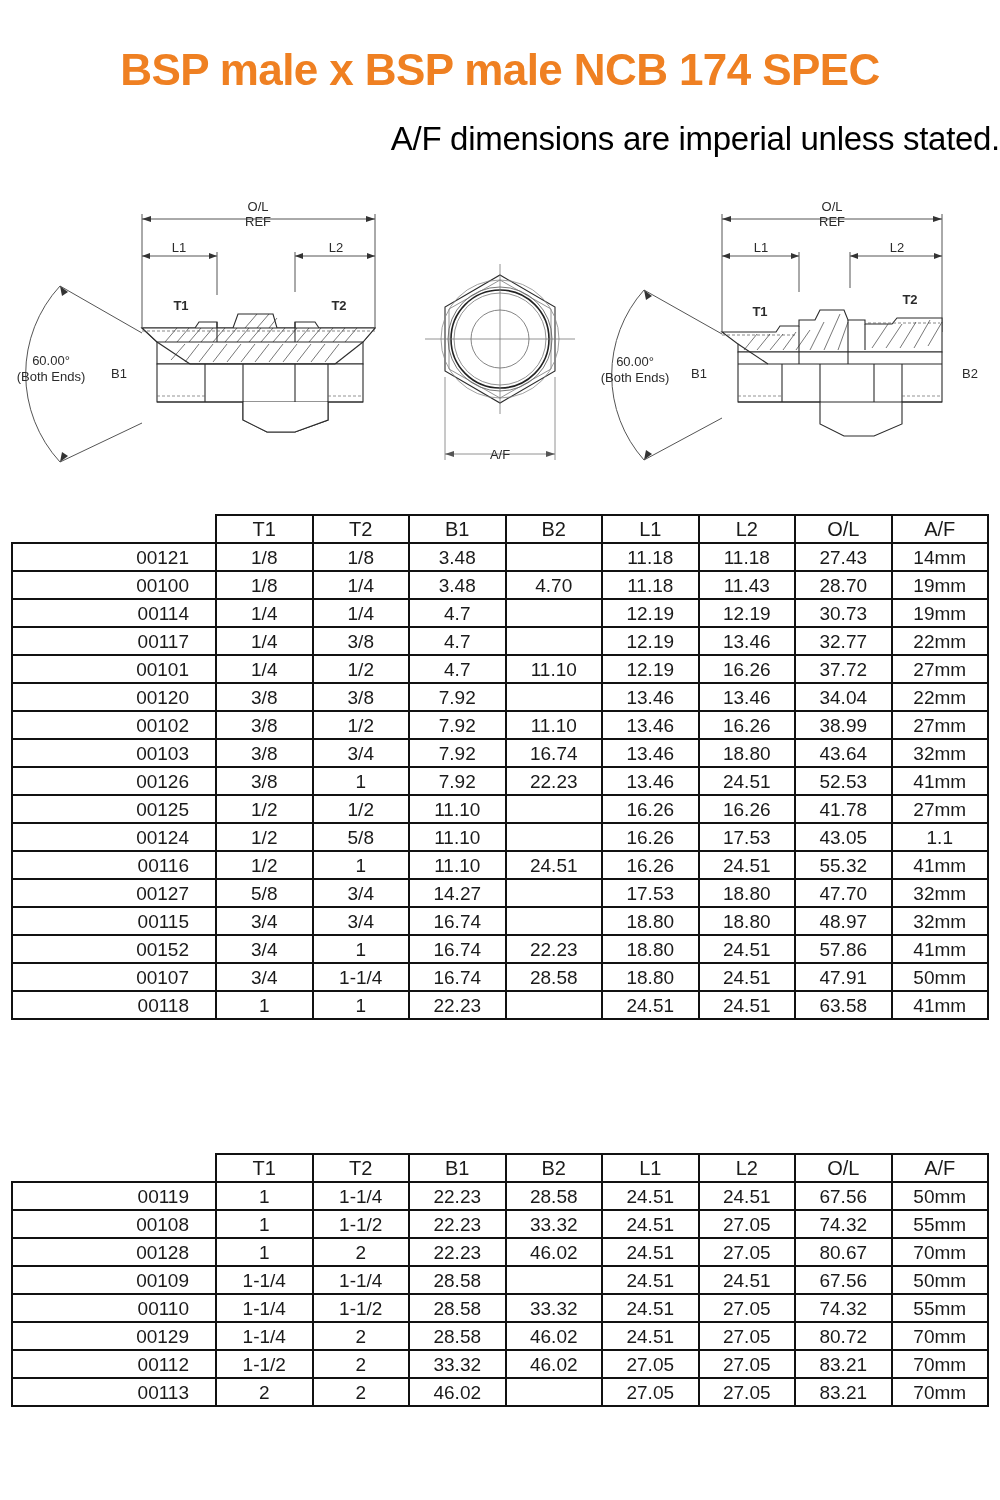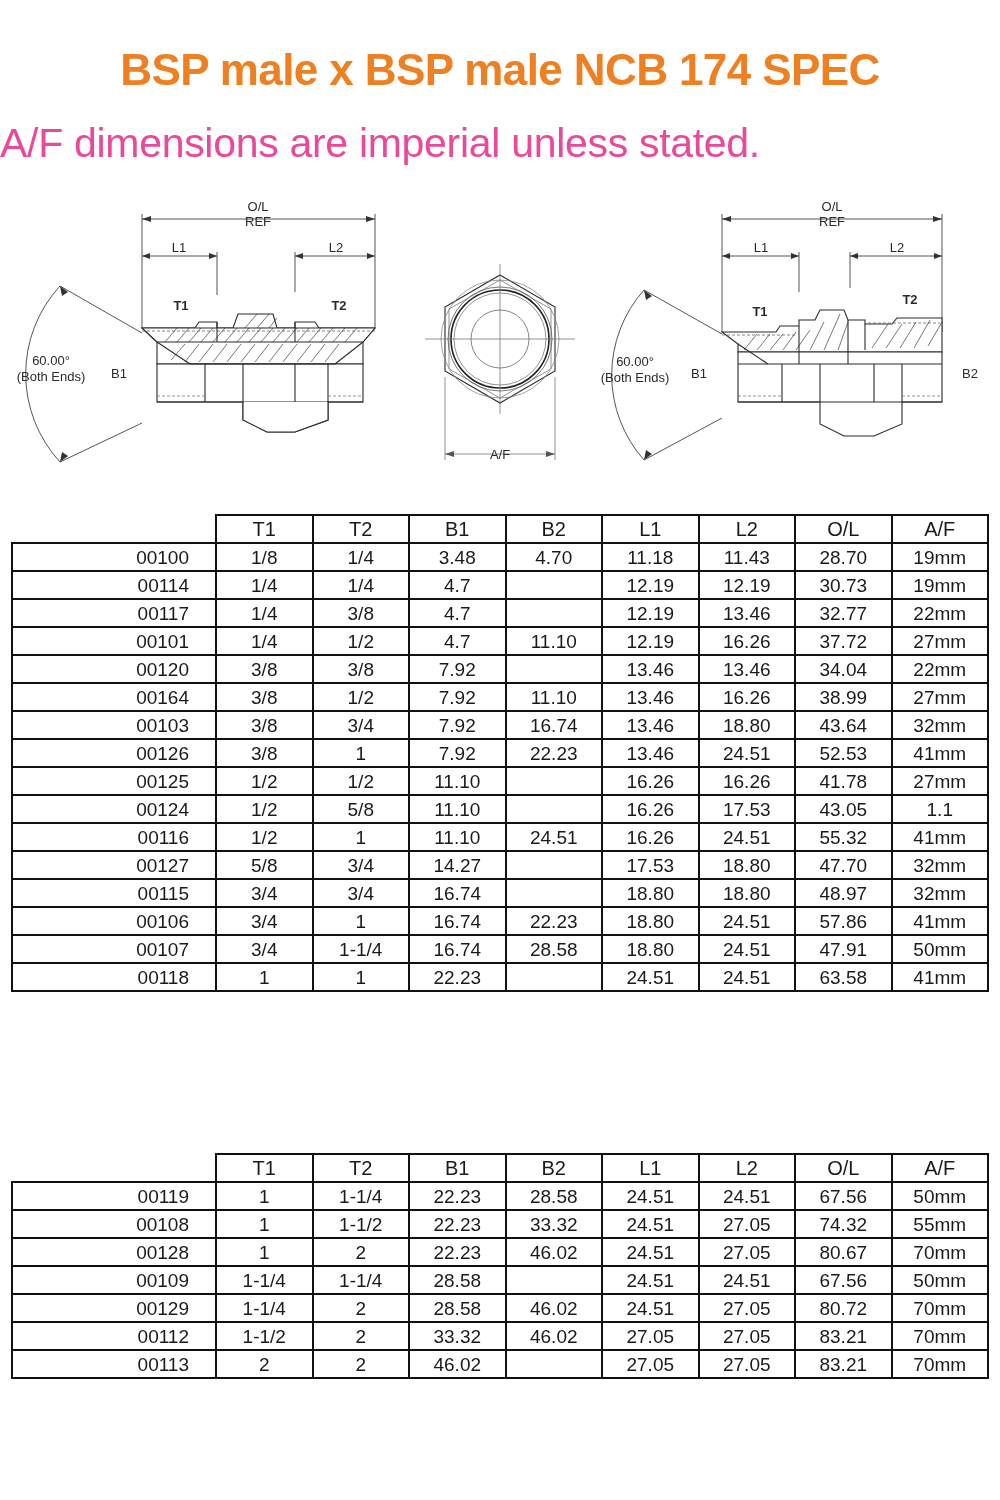--- a/index.html
+++ b/index.html
@@ -15,23 +15,23 @@
   .title {
     text-align: center;
     color: #ef8022;
     font-size: 44px;
     font-weight: bold;
     letter-spacing: -0.6px;
     line-height: 1;
     padding-top: 48px;
   }
   .subtitle {
-    text-align: left;
-    color: #ec4899;
-    font-size: 41px;
+    text-align: right;
+    color: #000000;
+    font-size: 33px;
     font-weight: 400;
     letter-spacing: -0.3px;
     padding-top: 28px;
   }
 
   
   .drawings {
     position: absolute;
     top: 192px; left: 0;
     width: 1000px; height: 310px;
@@ -307,20 +307,31 @@
             <th>B1</th>
             <th>B2</th>
             <th>L1</th>
             <th>L2</th>
             <th>O/L</th>
             <th>A/F</th>
           </tr>
       </thead>
       <tbody id="t1body">
           <tr>
+            <td class="part">00121</td>
+            <td>1/8</td>
+            <td>1/8</td>
+            <td>3.48</td>
+            <td></td>
+            <td>11.18</td>
+            <td>11.18</td>
+            <td>27.43</td>
+            <td>14mm</td>
+          </tr>
+          <tr>
             <td class="part">00100</td>
             <td>1/8</td>
             <td>1/4</td>
             <td>3.48</td>
             <td>4.70</td>
             <td>11.18</td>
             <td>11.43</td>
             <td>28.70</td>
             <td>19mm</td>
           </tr>
@@ -362,21 +373,21 @@
             <td>3/8</td>
             <td>3/8</td>
             <td>7.92</td>
             <td></td>
             <td>13.46</td>
             <td>13.46</td>
             <td>34.04</td>
             <td>22mm</td>
           </tr>
           <tr>
-            <td class="part">00164</td>
+            <td class="part">00102</td>
             <td>3/8</td>
             <td>1/2</td>
             <td>7.92</td>
             <td>11.10</td>
             <td>13.46</td>
             <td>16.26</td>
             <td>38.99</td>
             <td>27mm</td>
           </tr>
           <tr>
@@ -450,21 +461,21 @@
             <td>3/4</td>
             <td>3/4</td>
             <td>16.74</td>
             <td></td>
             <td>18.80</td>
             <td>18.80</td>
             <td>48.97</td>
             <td>32mm</td>
           </tr>
           <tr>
-            <td class="part">00106</td>
+            <td class="part">00152</td>
             <td>3/4</td>
             <td>1</td>
             <td>16.74</td>
             <td>22.23</td>
             <td>18.80</td>
             <td>24.51</td>
             <td>57.86</td>
             <td>41mm</td>
           </tr>
           <tr>
@@ -558,20 +569,31 @@
             <td>1-1/4</td>
             <td>1-1/4</td>
             <td>28.58</td>
             <td></td>
             <td>24.51</td>
             <td>24.51</td>
             <td>67.56</td>
             <td>50mm</td>
           </tr>
           <tr>
+            <td class="part">00110</td>
+            <td>1-1/4</td>
+            <td>1-1/2</td>
+            <td>28.58</td>
+            <td>33.32</td>
+            <td>24.51</td>
+            <td>27.05</td>
+            <td>74.32</td>
+            <td>55mm</td>
+          </tr>
+          <tr>
             <td class="part">00129</td>
             <td>1-1/4</td>
             <td>2</td>
             <td>28.58</td>
             <td>46.02</td>
             <td>24.51</td>
             <td>27.05</td>
             <td>80.72</td>
             <td>70mm</td>
           </tr>

